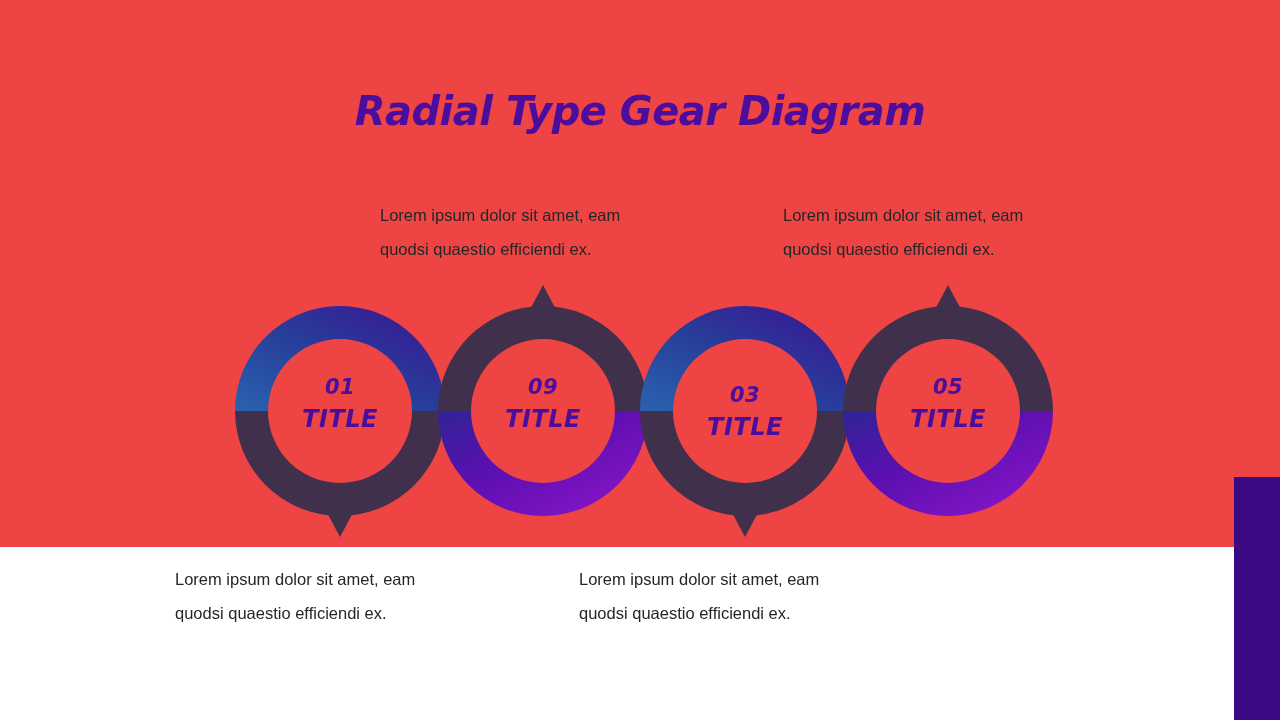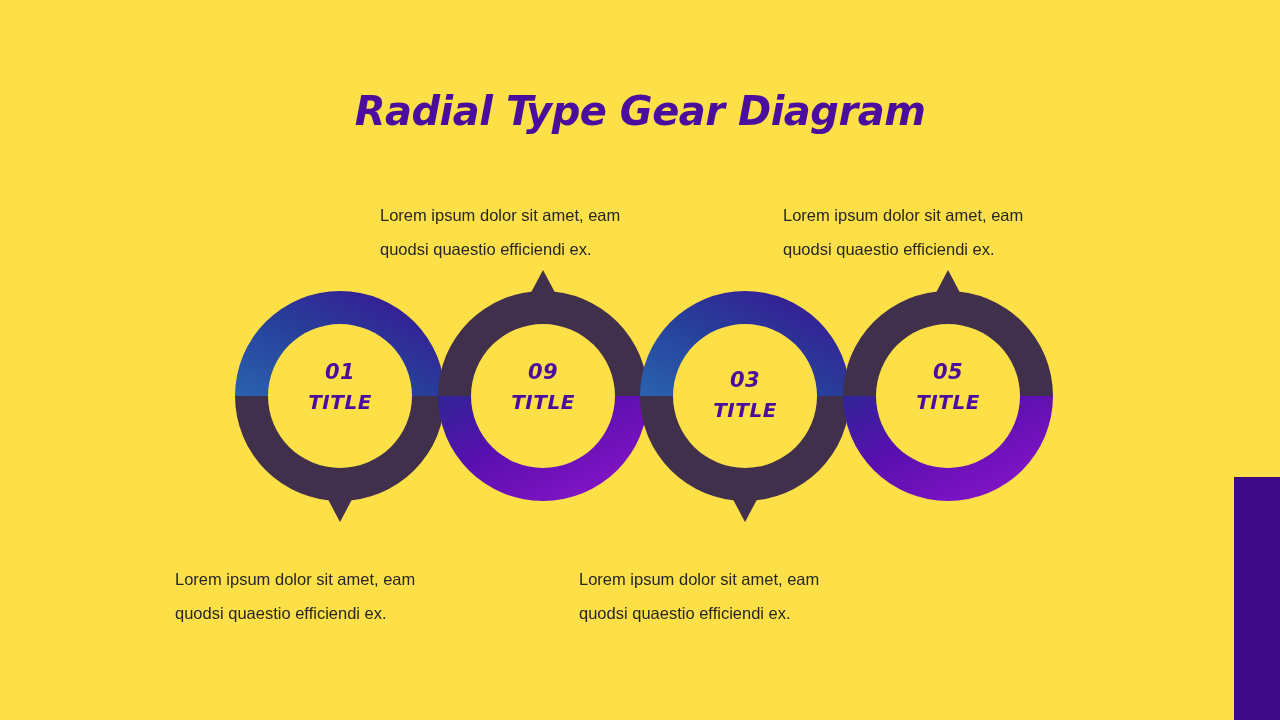--- a/index.html
+++ b/index.html
@@ -11,22 +11,22 @@
     height: 720px;
     background: #ffffff;
     font-family: "Liberation Sans", sans-serif;
     overflow: hidden;
     position: relative;
   }
   .slide {
     position: absolute;
     inset: 0;
     width: 1280px;
-    height: 720px;
-    background: #fde047;
+    height: 547px;
+    background: #ef4444;
   }
   
   .slide-title {
     position: absolute;
     left: 0;
     top: 88px;
     width: 1280px;
     text-align: center;
     font-family: "DejaVu Sans", sans-serif;
     font-size: 40px;
@@ -52,21 +52,21 @@
   }
   .cap-top-1  { left: 380px;  top: 198px; }
   .cap-top-2  { left: 783px;  top: 198px; }
   .cap-bot-1  { left: 175px;  top: 562px; }
   .cap-bot-2  { left: 579px;  top: 562px; }
 
   
   .gears {
     position: absolute;
     left: 190px;
-    top: 247px;
+    top: 262px;
     width: 900px;
     height: 300px;
   }
   .gears svg {
     display: block;
     overflow: visible;
   }
   .ring-label {
     position: absolute;
     width: 160px;
@@ -77,21 +77,21 @@
     color: #4B0D9E;
     line-height: 1.0;
   }
   .ring-label .num {
     display: block;
     font-size: 21px;
     letter-spacing: 0.5px;
   }
   .ring-label .ttl {
     display: block;
-    font-size: 20px;
+    font-size: 24px;
     margin-top: 9px;
     letter-spacing: 0.5px;
   }
   
   .corner-block {
     position: absolute;
     left: 1234px;
     top: 477px;
     width: 46px;
     height: 243px;

